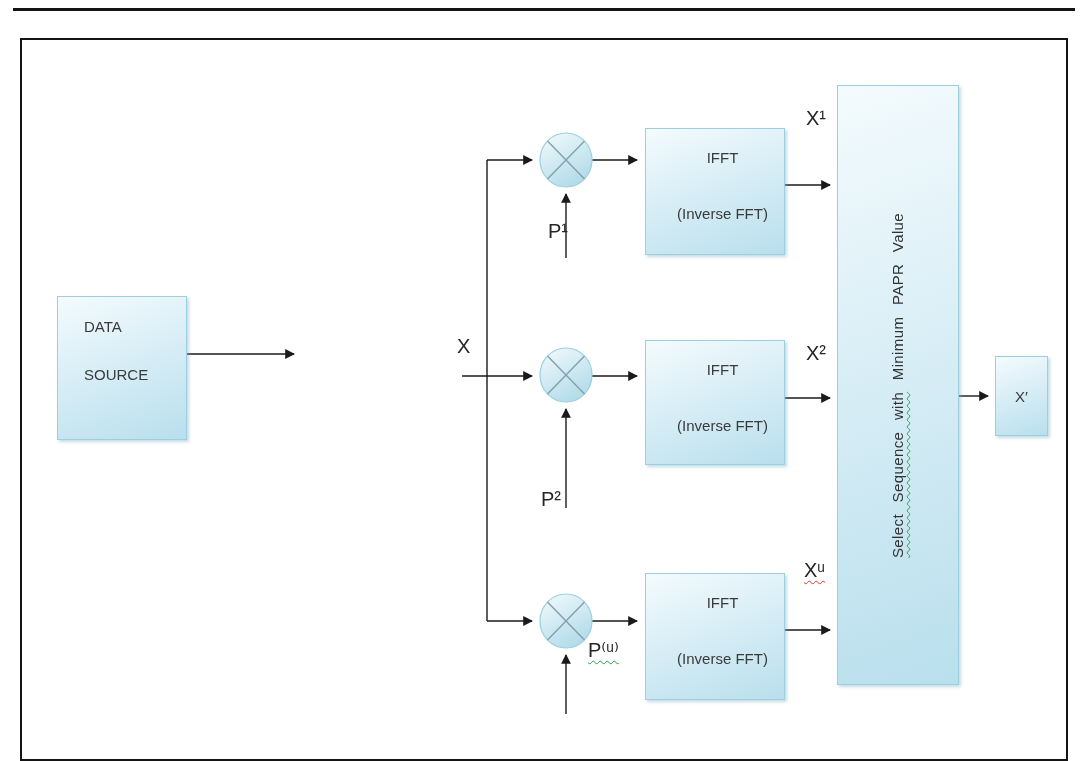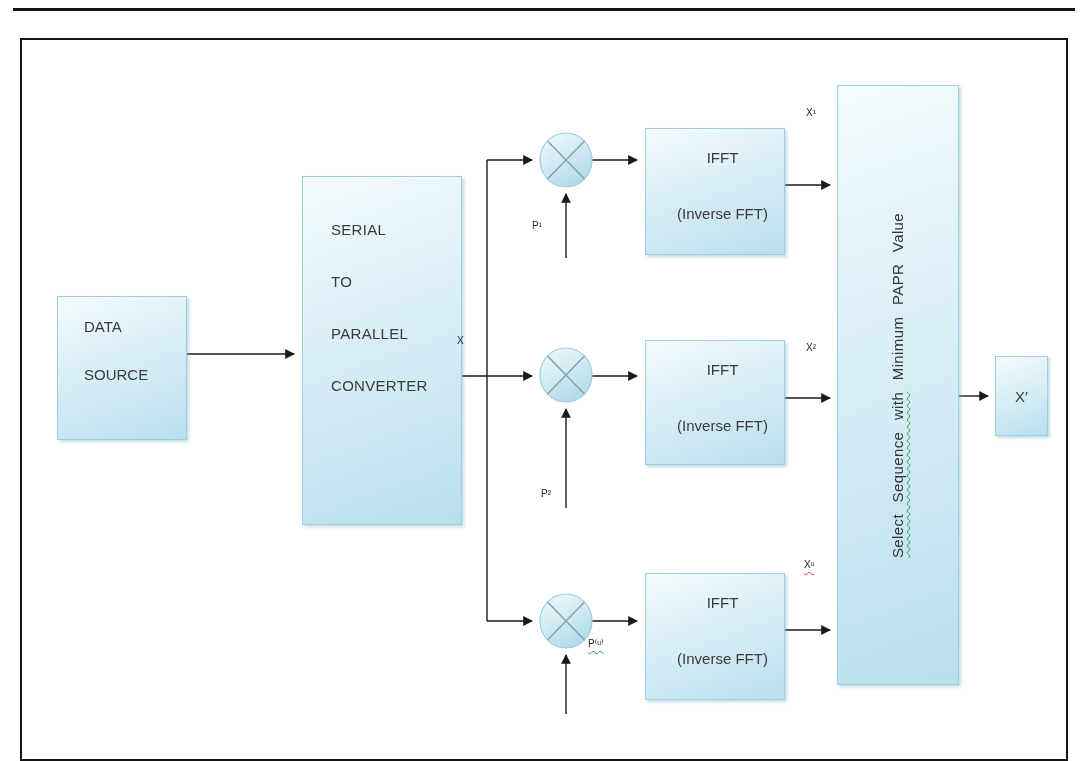--- a/index.html
+++ b/index.html
@@ -31,21 +31,21 @@
   .box .bline{line-height:18px;}
   .ds-box{display:flex;flex-direction:column;gap:30px;padding:21px 8px 0 26px;}
   .s2p-box{display:flex;flex-direction:column;gap:34px;padding:44px 8px 0 28px;letter-spacing:.3px;}
   .ifft-box{display:flex;flex-direction:column;gap:38px;padding:20px 4px 0 19px;text-align:center;}
   .sel-box{display:flex;align-items:center;justify-content:center;}
   .vtext{
     transform:rotate(-90deg);white-space:nowrap;
     font-size:15px;color:#333;word-spacing:7px;letter-spacing:.4px;
   }
   .out-box{display:flex;align-items:center;justify-content:center;font-size:15px;}
-  .lbl{position:absolute;font-size:10px;color:#262626;white-space:nowrap;}
+  .lbl{position:absolute;font-size:20px;color:#262626;white-space:nowrap;}
   .wavy-red{text-decoration:underline wavy #d43c2e 1px;text-underline-offset:3px;}
   .wavy-green{text-decoration:underline wavy #2e9e4f 1px;text-underline-offset:3px;}
 </style>
 </head>
 <body>
 
 <div class="canvas">
 
   <div class="top-rule"></div>
   <div class="frame"></div>
@@ -94,30 +94,24 @@
       <line x1="547.5" y1="602" x2="584.5" y2="640" stroke="#86a0a9" stroke-width="1.4"></line>
       <line x1="584.5" y1="602" x2="547.5" y2="640" stroke="#86a0a9" stroke-width="1.4"></line>
     </g>
   </svg>
 
   <div class="box ds-box" style="left:57px;top:296px;width:130px;height:144px;">
     <div class="bline">DATA</div>
     <div class="bline">SOURCE</div>
   </div>
 
-  <div class="box s2p-box" style="left:302px;top:176px;width:160px;height:349px;">
-    <div class="bline">SERIAL</div>
-    <div class="bline">TO</div>
-    <div class="bline">PARALLEL</div>
-    <div class="bline">CONVERTER</div>
-  </div>
 
   <div class="lbl" style="left:457px;top:335px;">X</div>
 
-  <div class="lbl" style="left:532px;top:220px;">P¹</div>
+  <div class="lbl" style="left:548px;top:220px;">P¹</div>
   <div class="lbl" style="left:541px;top:488px;">P²</div>
   <div class="lbl wavy-green" style="left:588px;top:638px;">P⁽ᵘ⁾</div>
 
   <div class="box ifft-box" style="left:645px;top:128px;width:140px;height:127px;">
     <div class="bline">IFFT</div>
     <div class="bline">(Inverse FFT)</div>
   </div>
   <div class="box ifft-box" style="left:645px;top:340px;width:140px;height:125px;">
     <div class="bline">IFFT</div>
     <div class="bline">(Inverse FFT)</div>

